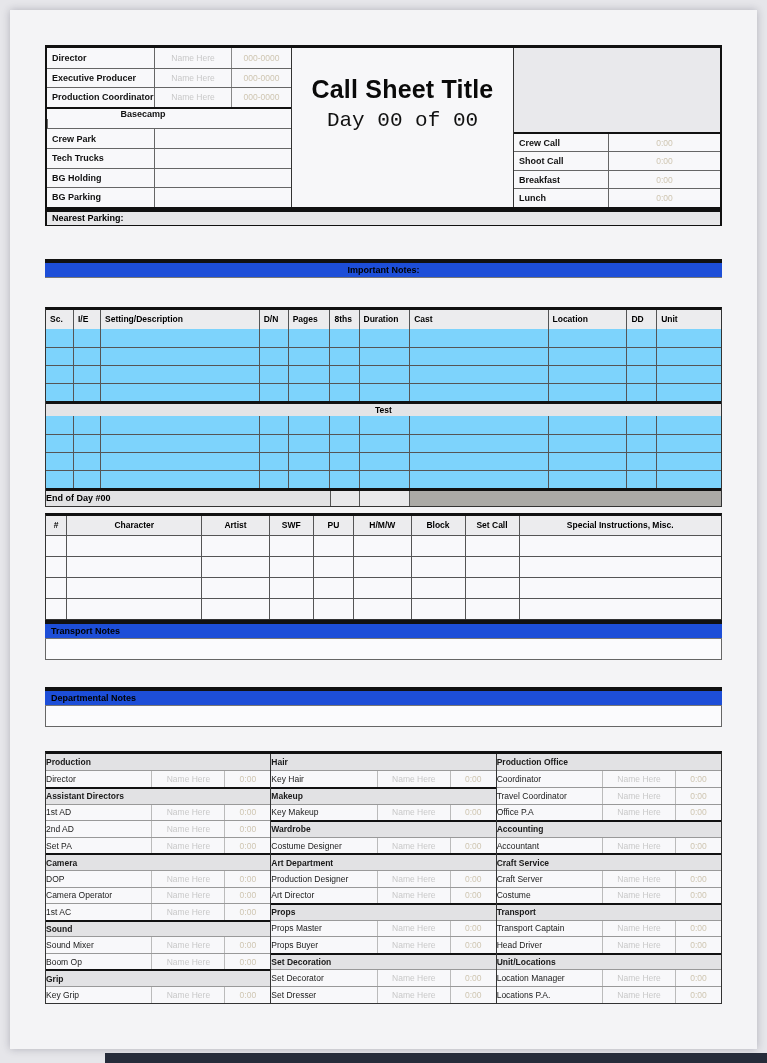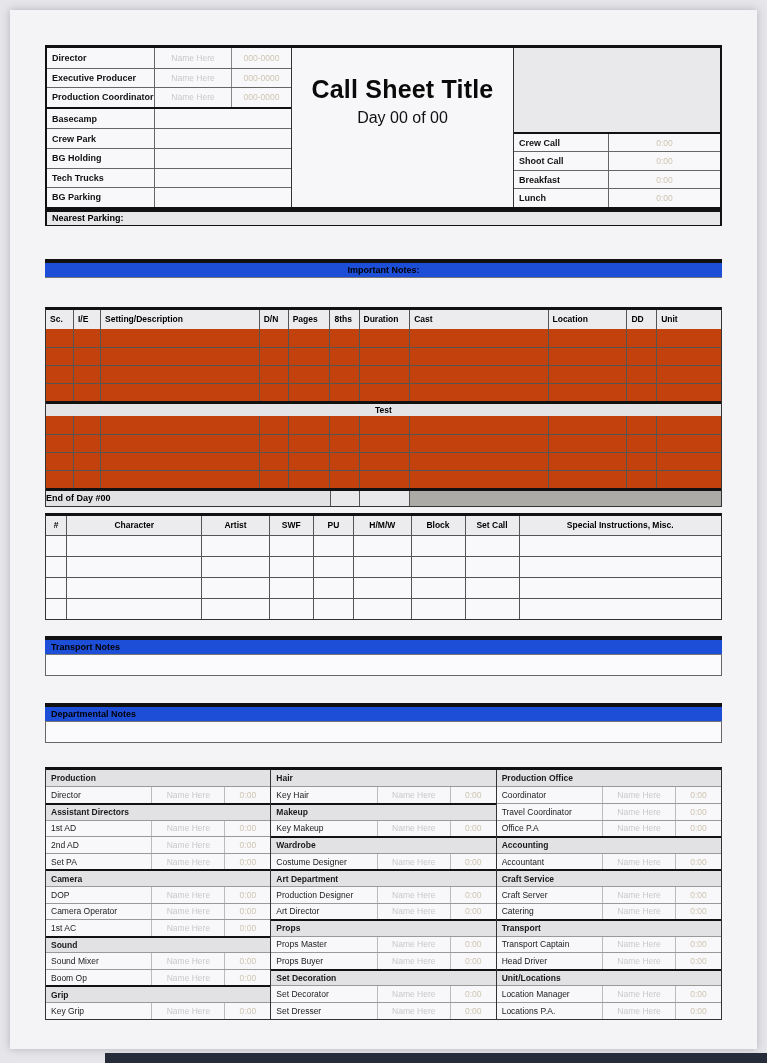--- a/index.html
+++ b/index.html
@@ -12,29 +12,29 @@
   .placeholder { color:var(--placeholder,#c8c8c8); }
   .ph-warm { color:var(--placeholder-warm,#cfc6b2); }
 
   
   .header-grid { display:flex; border:2px solid #111; border-top-width:3px; border-bottom-width:2px; background:#f8f8fa; }
   .hdr-left { width:245px; border-right:1.5px solid #333; display:flex; flex-direction:column; }
   .hrow { display:flex; height:19.6px; align-items:center; border-top:1px solid #666; }
   .hdr-left .hrow:first-child, .contacts .hrow:first-child { border-top:none; }
   .contacts { border-bottom:2.5px solid #111; }
   .contacts .hrow:first-child { border-top:none; }
-  .locs .hrow:first-child { border-top:none; }
+  .locs .hrow:first-child { border-top:none;flex-direction:column; }
   .hlabel { width:107px; font-size:9px; font-weight:bold; color:#111; padding-left:5px; }
   .hname { width:78px; border-left:1px solid #666; border-right:1px solid #888; align-self:stretch;
            display:flex; align-items:center; justify-content:center; font-size:8.5px; }
   .hphone { flex:1; display:flex; align-items:center; justify-content:center; font-size:8.5px; }
   .hvalue { flex:1; border-left:1px solid #666; align-self:stretch; }
   .hdr-center { flex:1; border-right:1.5px solid #333; text-align:center; padding-top:27px; background:#f7f7f9; }
   .cs-title { font-size:25px; font-weight:bold; color:#0a0a0a; letter-spacing:.2px; }
-  .cs-day { font-size:16px; color:#111; margin-top:5px; }
+  .cs-day { font-size:21px; color:#111; margin-top:5px;font-family:Liberation Mono, monospace; }
   .cs-date { font-size:13px; color:#111; margin-top:22px; }
   .hdr-right { width:206px; display:flex; flex-direction:column; }
   .hdr-box { height:86px; background:#e9e9ec; border-bottom:2.5px solid #111; }
   .calls { flex:1; display:flex; flex-direction:column; }
   .calls .hrow { flex:1; height:auto; }
   .calls .hrow:first-child { border-top:none; }
   .calls .hlabel { width:94px; }
   .ctime { flex:1; border-left:1px solid #666; align-self:stretch; display:flex; align-items:center; justify-content:center; font-size:8.5px; }
 
   .hospital-row { border:2px solid #111; border-top-width:3px; border-bottom-width:1.5px;
@@ -43,21 +43,21 @@
 
   
   .bar { border-top:4px solid #111; border-bottom:1px solid #777; background:#1d4ed8;
          height:19px; display:flex; align-items:center; }
   .bar.center { justify-content:center; }
   .bar span { font-size:9px; font-weight:bold; }
   .bar.left span { padding-left:6px; }
   .note-row { height:21px; background:#fbfbfd; border:1px solid #666; border-top:none; }
 
   
-  .scene-table { margin-top:29px; border:1.5px solid #333; border-top:3px solid #111; background:#c2410c; }
+  .scene-table { margin-top:29px; border:1.5px solid #333; border-top:3px solid #111; background:#7dd3fc; }
   .srow { display:flex; height:18px; border-top:1px solid #555; }
   .srow:first-child, .shead { border-top:none; }
   .srow > div { border-left:1px solid #555; align-self:stretch; }
   .srow > div:first-child { border-left:none; }
   .shead { height:19px; background:#ececee; }
   .shead .scell { font-size:8.5px; font-weight:bold; display:flex; align-items:center; padding-left:4px; }
   .srow > div:nth-child(1){width:4%;} .srow > div:nth-child(2){width:4%;}
   .srow > div:nth-child(3){width:23.5%;} .srow > div:nth-child(4){width:4.3%;}
   .srow > div:nth-child(5){width:6.2%;} .srow > div:nth-child(6){width:4.3%;}
   .srow > div:nth-child(7){width:7.5%;} .srow > div:nth-child(8){width:20.5%;}
@@ -87,21 +87,21 @@
   .crow2 > div:nth-child(9){width:30%;}
 
   
   .crew { margin-top:24px; display:flex; border:1.5px solid #333; border-top:3px solid #111; background:#f8f8fa; }
   .crew-col { flex:1; display:flex; flex-direction:column; border-right:1.5px solid #333; }
   .crew-col:last-child { border-right:none; }
   .crow { display:flex; height:16.6px; border-top:1px solid #999; align-items:stretch; }
   .crew-col .crow:first-child { border-top:none; }
   .crow.section-row { border-top:2.5px solid #111; background:var(--section-bg,#e2e2e4); }
   .cc { display:flex; align-items:center; font-size:8.5px; }
-  .cc-label { width:47%; padding-left:5px; color:#1a1a1a; }
+  .cc-label { width:47%; color:#1a1a1a; }
   .section-row .cc-label { width:100%; font-weight:bold; }
   .cc-name { width:33%; border-left:1px solid #bbb; border-right:1px solid #bbb; justify-content:center; }
   .cc-time { flex:1; justify-content:center; }
 
   .bottom-bar { position:absolute; left:105px; right:0; bottom:0; height:10px;
                 background:var(--bottom-bar,#262c3a); }
 </style>
 </head>
 <body>
 
@@ -131,25 +131,25 @@
           <div class="locs">
             <div class="hrow">
                 <div class="hlabel">Basecamp</div>
                 <div class="hvalue"></div>
               </div>
               <div class="hrow">
                 <div class="hlabel">Crew Park</div>
                 <div class="hvalue"></div>
               </div>
               <div class="hrow">
+                <div class="hlabel">Tech Trucks</div>
+                <div class="hvalue"></div>
+              </div>
+              <div class="hrow">
                 <div class="hlabel">BG Holding</div>
-                <div class="hvalue"></div>
-              </div>
-              <div class="hrow">
-                <div class="hlabel">Tech Trucks</div>
                 <div class="hvalue"></div>
               </div>
               <div class="hrow">
                 <div class="hlabel">BG Parking</div>
                 <div class="hvalue"></div>
               </div>
           </div>
         </div>
 
         <div class="hdr-center">
@@ -365,21 +365,21 @@
               <div></div>
               <div></div>
               <div></div>
               <div></div>
               <div></div>
               <div></div>
             </div>
         </div>
       </div>
 
-      <div class="bar left" style="margin-top:16px">
+      <div class="bar left" style="">
         <span>Transport Notes</span>
       </div>
       <div class="note-row"></div>
 
       <div class="bar left" style="margin-top:27px">
         <span>Departmental Notes</span>
       </div>
       <div class="note-row"></div>
 
       <div class="crew">
@@ -558,21 +558,21 @@
             <div class="crow section-row">
               <div class="cc cc-label">Craft Service</div>
 
             </div>
             <div class="crow">
               <div class="cc cc-label">Craft Server</div>
               <div class="cc cc-name placeholder">Name Here</div>
               <div class="cc cc-time ph-warm">0:00</div>
             </div>
             <div class="crow">
-              <div class="cc cc-label">Catering</div>
+              <div class="cc cc-label">Costume</div>
               <div class="cc cc-name placeholder">Name Here</div>
               <div class="cc cc-time ph-warm">0:00</div>
             </div>
             <div class="crow section-row">
               <div class="cc cc-label">Transport</div>
 
             </div>
             <div class="crow">
               <div class="cc cc-label">Transport Captain</div>
               <div class="cc cc-name placeholder">Name Here</div>

